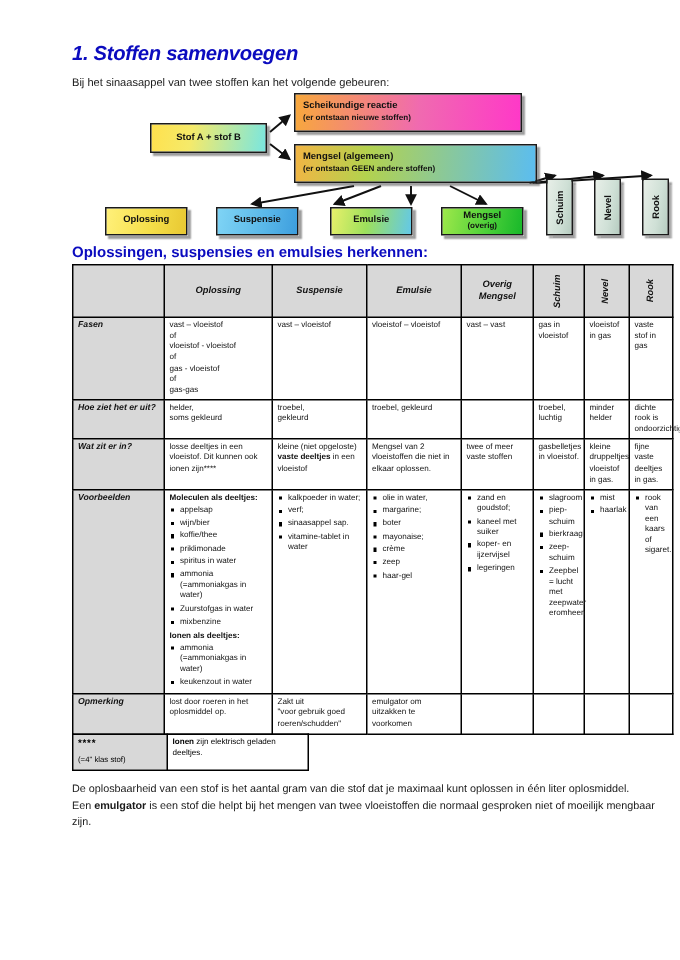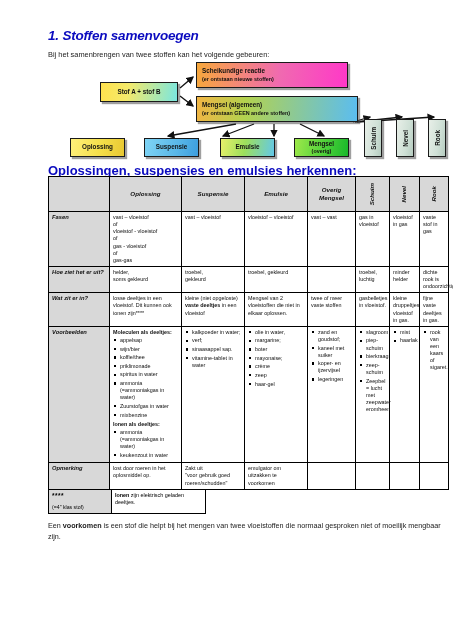--- a/index.html
+++ b/index.html
@@ -114,21 +114,21 @@
   #box-nevel  { left: 348px; }
   #box-rook   { left: 380px; }
 
   .diagram svg { position: absolute; left: 0; top: 0; width: 400px; height: 100px; }
 
   
   .section-head {
     position: absolute;
     left: 48px;
     top: 163px;
-    font-size: 13px;
+    font-size: 10px;
     font-weight: bold;
     color: #0b0bbf;
   }
 
   
   table.main {
     position: absolute;
     left: 48px;
     top: 176px;
     border-collapse: collapse;
@@ -227,21 +227,21 @@
     color: #1a1a1a;
   }
   .footer-text p { margin: 0; }
 </style>
 </head>
 <body>
 
 <div class="page">
 
   <div class="title">1. Stoffen samenvoegen</div>
-  <div class="lead">Bij het samenbrengen van twee stoffen kan het volgende gebeuren:</div>
+  <div class="lead">Bij het sinaasappel van twee stoffen kan het volgende gebeuren:</div>
 
   <div class="diagram">
     <svg viewBox="0 0 400 100">
       <defs>
         <marker id="ah" markerWidth="6" markerHeight="6" refX="5" refY="3" orient="auto">
           <path d="M0,0 L6,3 L0,6 z" fill="#111"></path>
         </marker>
       </defs>
       <g stroke="#111" stroke-width="1.3" fill="none" marker-end="url(#ah)">
         <path d="M132,28 L145,17"></path>
@@ -469,16 +469,17 @@
         <div class="klas">(=4" klas stof)</div>
       </td>
       <td>
         <span class="b">Ionen</span><span> zijn elektrisch geladen deeltjes.</span>
       </td>
     </tr>
   </tbody>
     </table>
 
   <div class="footer-text">
-    <p><span>Een </span><span class="b">voorkomen</span><span> is een stof die helpt bij het mengen van twee vloeistoffen die normaal gesproken niet of moeilijk mengbaar zijn.</span></p>
+    <p>De oplosbaarheid van een stof is het aantal gram van die stof dat je maximaal kunt oplossen in één liter oplosmiddel.</p>
+    <p><span>Een </span><span class="b">emulgator</span><span> is een stof die helpt bij het mengen van twee vloeistoffen die normaal gesproken niet of moeilijk mengbaar zijn.</span></p>
   </div>
 
 </div>
 
 </body></html>

